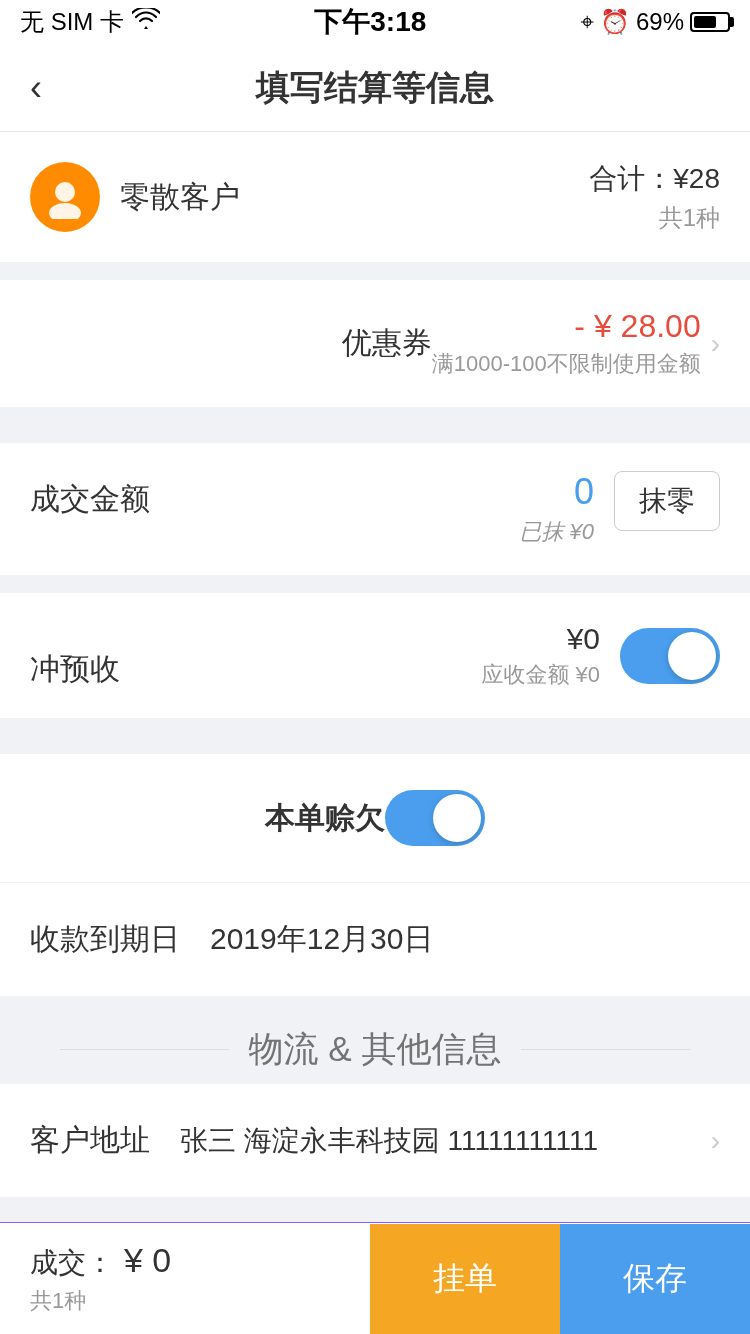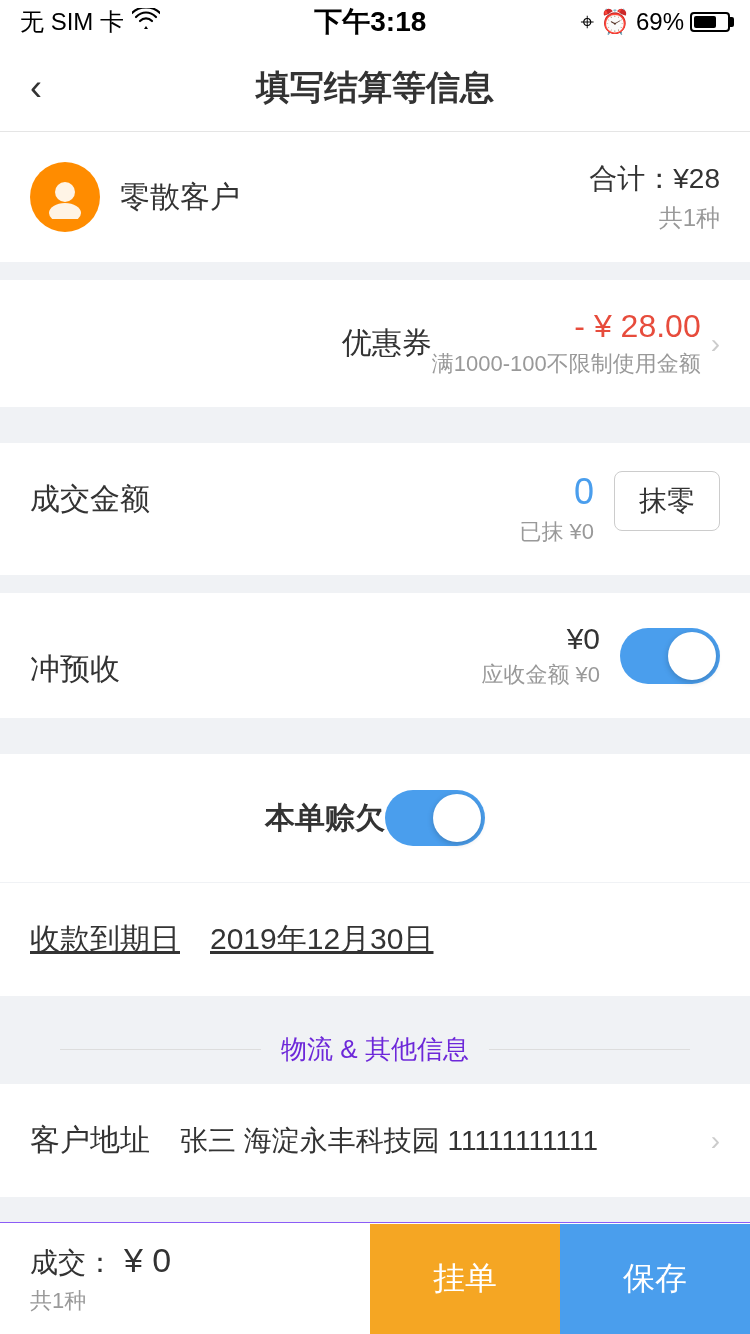--- a/index.html
+++ b/index.html
@@ -214,20 +214,21 @@
     }
     .amount-value {
       font-size: 36px;
       color: #4a9eed;
       font-weight: 500;
     }
     .amount-sub {
       font-size: 22px;
       color: #999;
       margin-top: 4px;
+      font-style: italic;
     }
     .round-btn {
       border: 1.5px solid #ccc;
       border-radius: 8px;
       padding: 10px 24px;
       font-size: 28px;
       color: #333;
       background: #fff;
       cursor: pointer;
     }
@@ -303,43 +304,42 @@
       color: #333;
     }
 
     
     .due-row {
       padding: 36px 30px;
       background: #fff;
       display: flex;
       align-items: center;
       gap: 30px;
-      text-decoration: underline;
     }
     .due-label {
       font-size: 30px;
       color: #333;
     }
     .due-value {
       font-size: 30px;
       color: #333;
     }
 
     
     .section-header {
       background: #f0f2f5;
       height: 70px;
       display: flex;
       align-items: center;
       justify-content: center;
       position: relative;
     }
     .section-header-text {
-      font-size: 26px;
-      color: #6d28d9;
+      font-size: 35px;
+      color: #737373;
       background: #f0f2f5;
       padding: 0 20px;
       z-index: 1;
     }
     .section-header-line {
       position: absolute;
       left: 60px;
       right: 60px;
       top: 50%;
       height: 1px;

